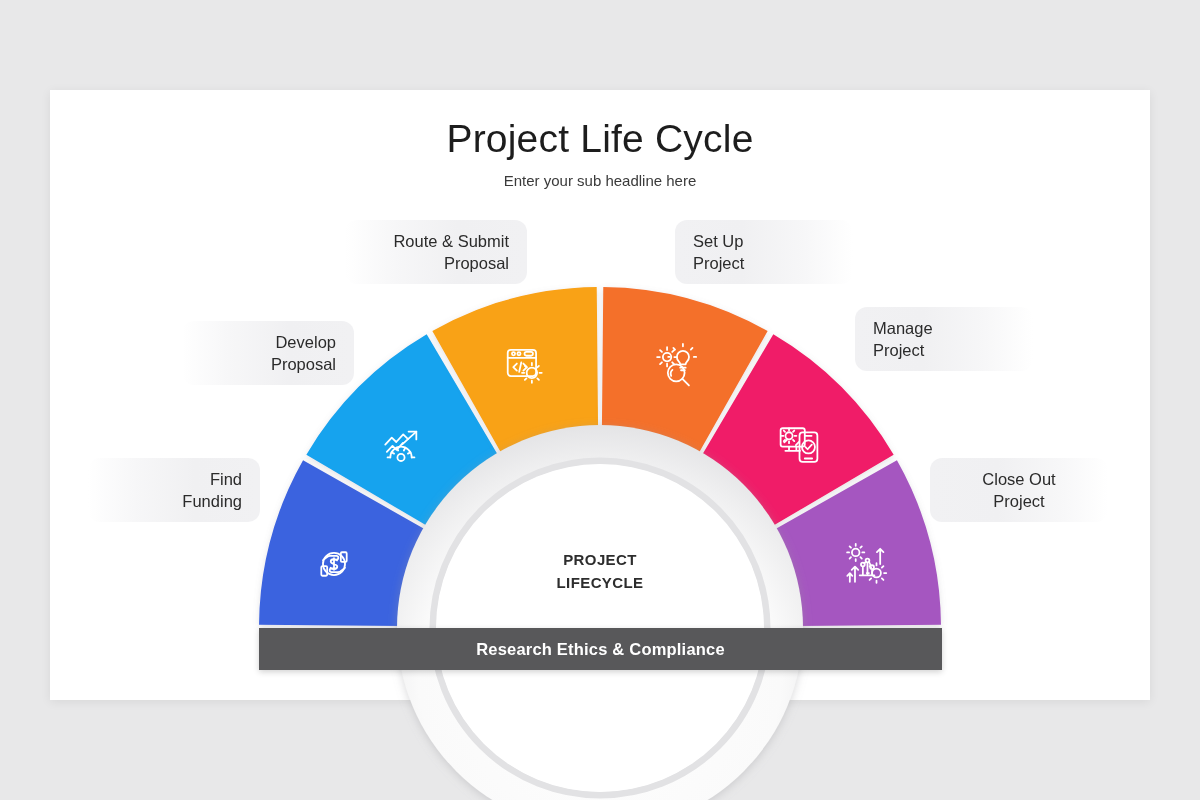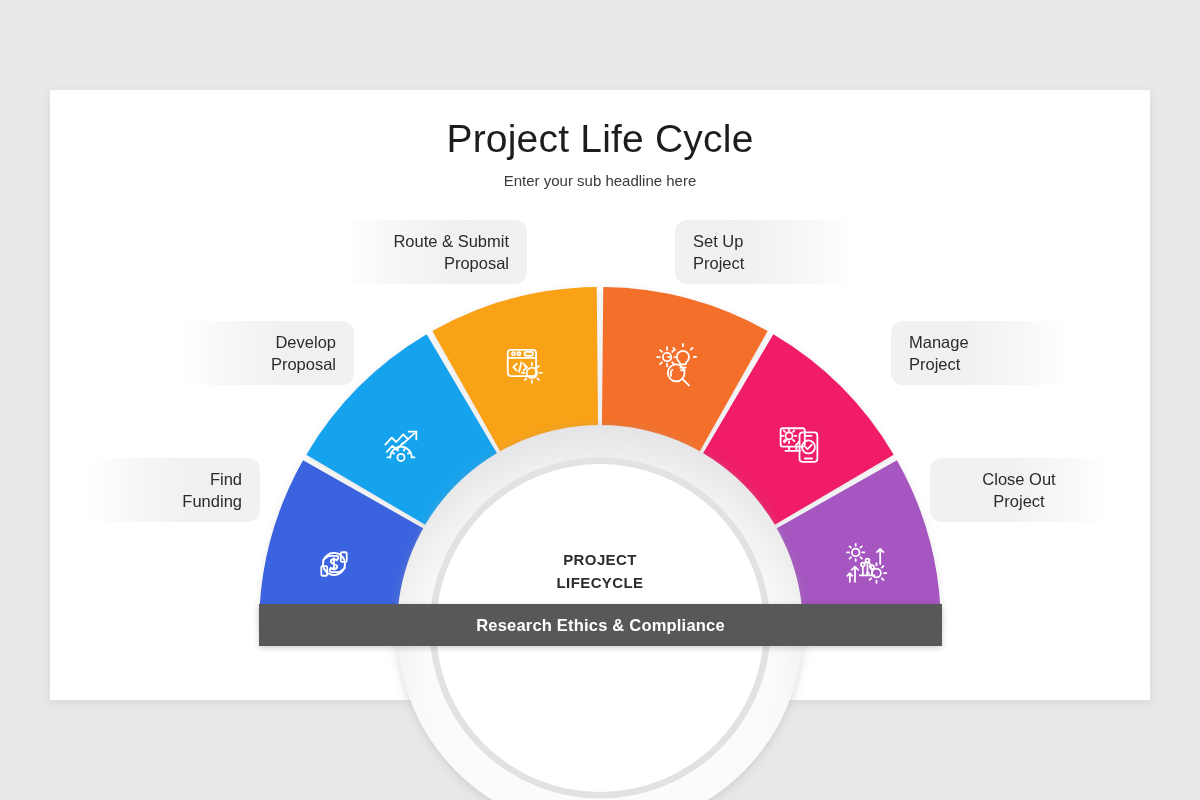--- a/index.html
+++ b/index.html
@@ -77,21 +77,21 @@
     text-align: left;
     align-items: flex-start;
     background: linear-gradient(to left, rgba(240,240,242,0) 0%, rgba(240,240,242,0.55) 28%, #f0f0f2 62%, #f1f1f3 100%);
   }
   .pill span { display: block; white-space: nowrap; }
 
   #pill-0 { left: 88px;  top: 458px; width: 172px; }
   #pill-1 { left: 182px;  top: 321px; width: 172px; }
   #pill-2 { left: 345px;  top: 220px; width: 182px; }
   #pill-3 { left: 675px;  top: 220px; width: 178px; }
-  #pill-4 { left: 855px;  top: 321px; width: 178px; margin-left: 36px; }
+  #pill-4 { left: 855px;  top: 307px; width: 178px; }
   #pill-5 { left: 930px;  top: 458px; width: 178px; align-items: center; }
 
   
   #hub-text {
     position: absolute;
     left: 470px;
     top: 548px;
     width: 260px;
     text-align: center;
     font-size: 15px;
@@ -99,21 +99,21 @@
     line-height: 23px;
     color: #2d2d2d;
     letter-spacing: 0.4px;
   }
   #hub-text span { display: block; }
 
   
   #bottom-bar {
     position: absolute;
     left: 259px;
-    top: 604px;
+    top: 628px;
     width: 683px;
     height: 42px;
     background: #58585a;
     display: flex;
     align-items: center;
     justify-content: center;
     box-shadow: 0 2px 6px rgba(0,0,0,0.18);
   }
   #bottom-bar span {
     color: #ffffff;

